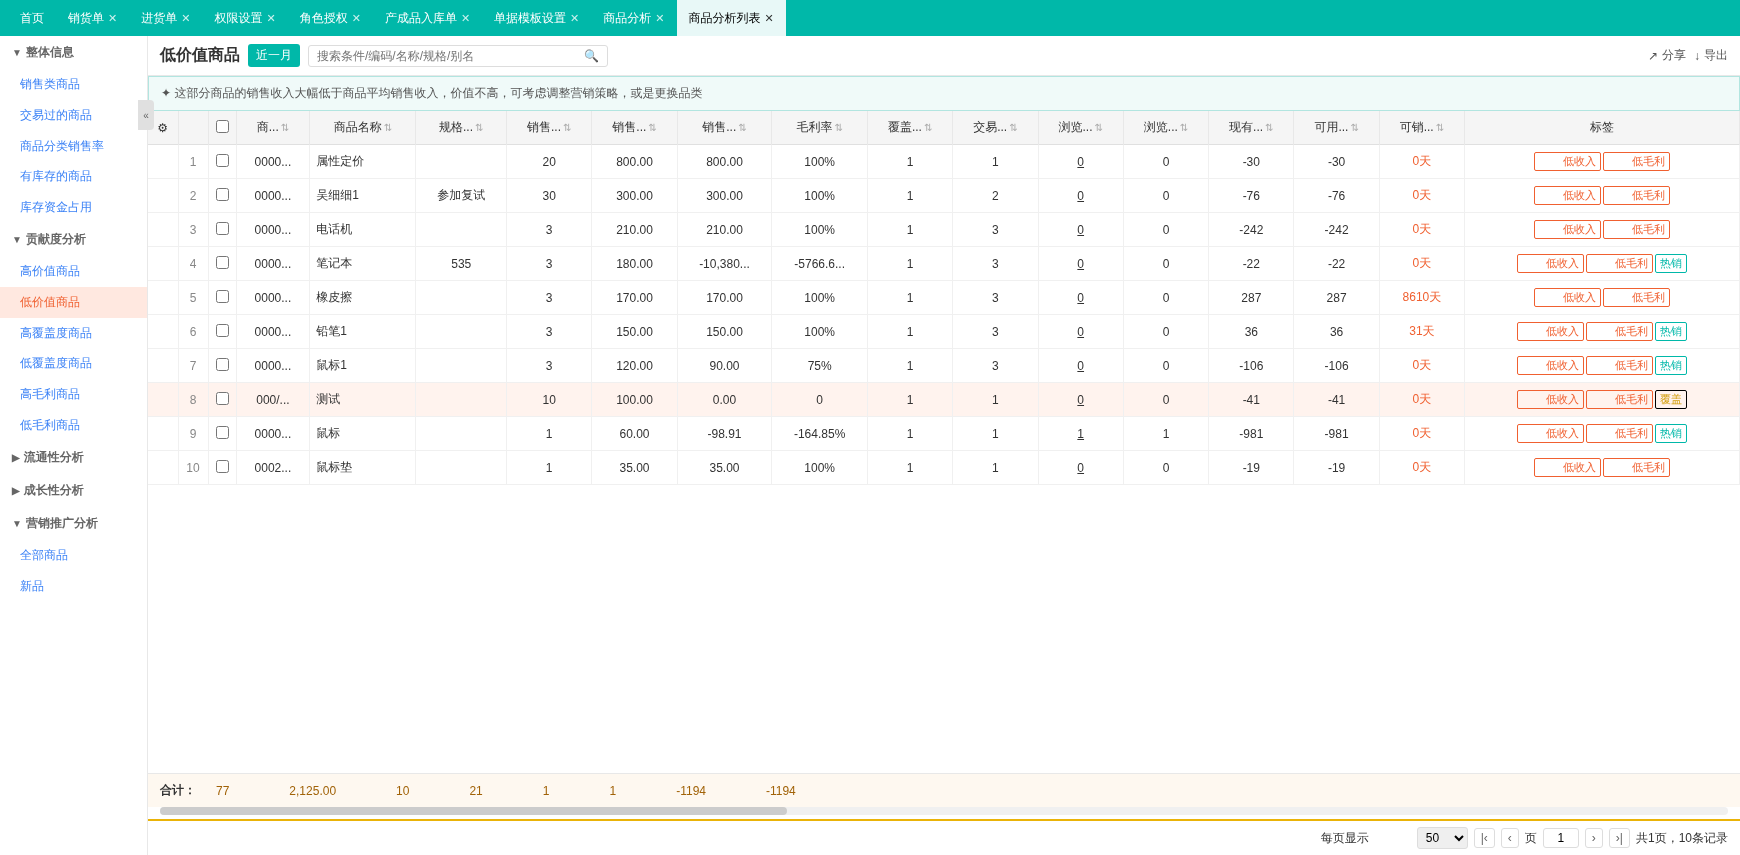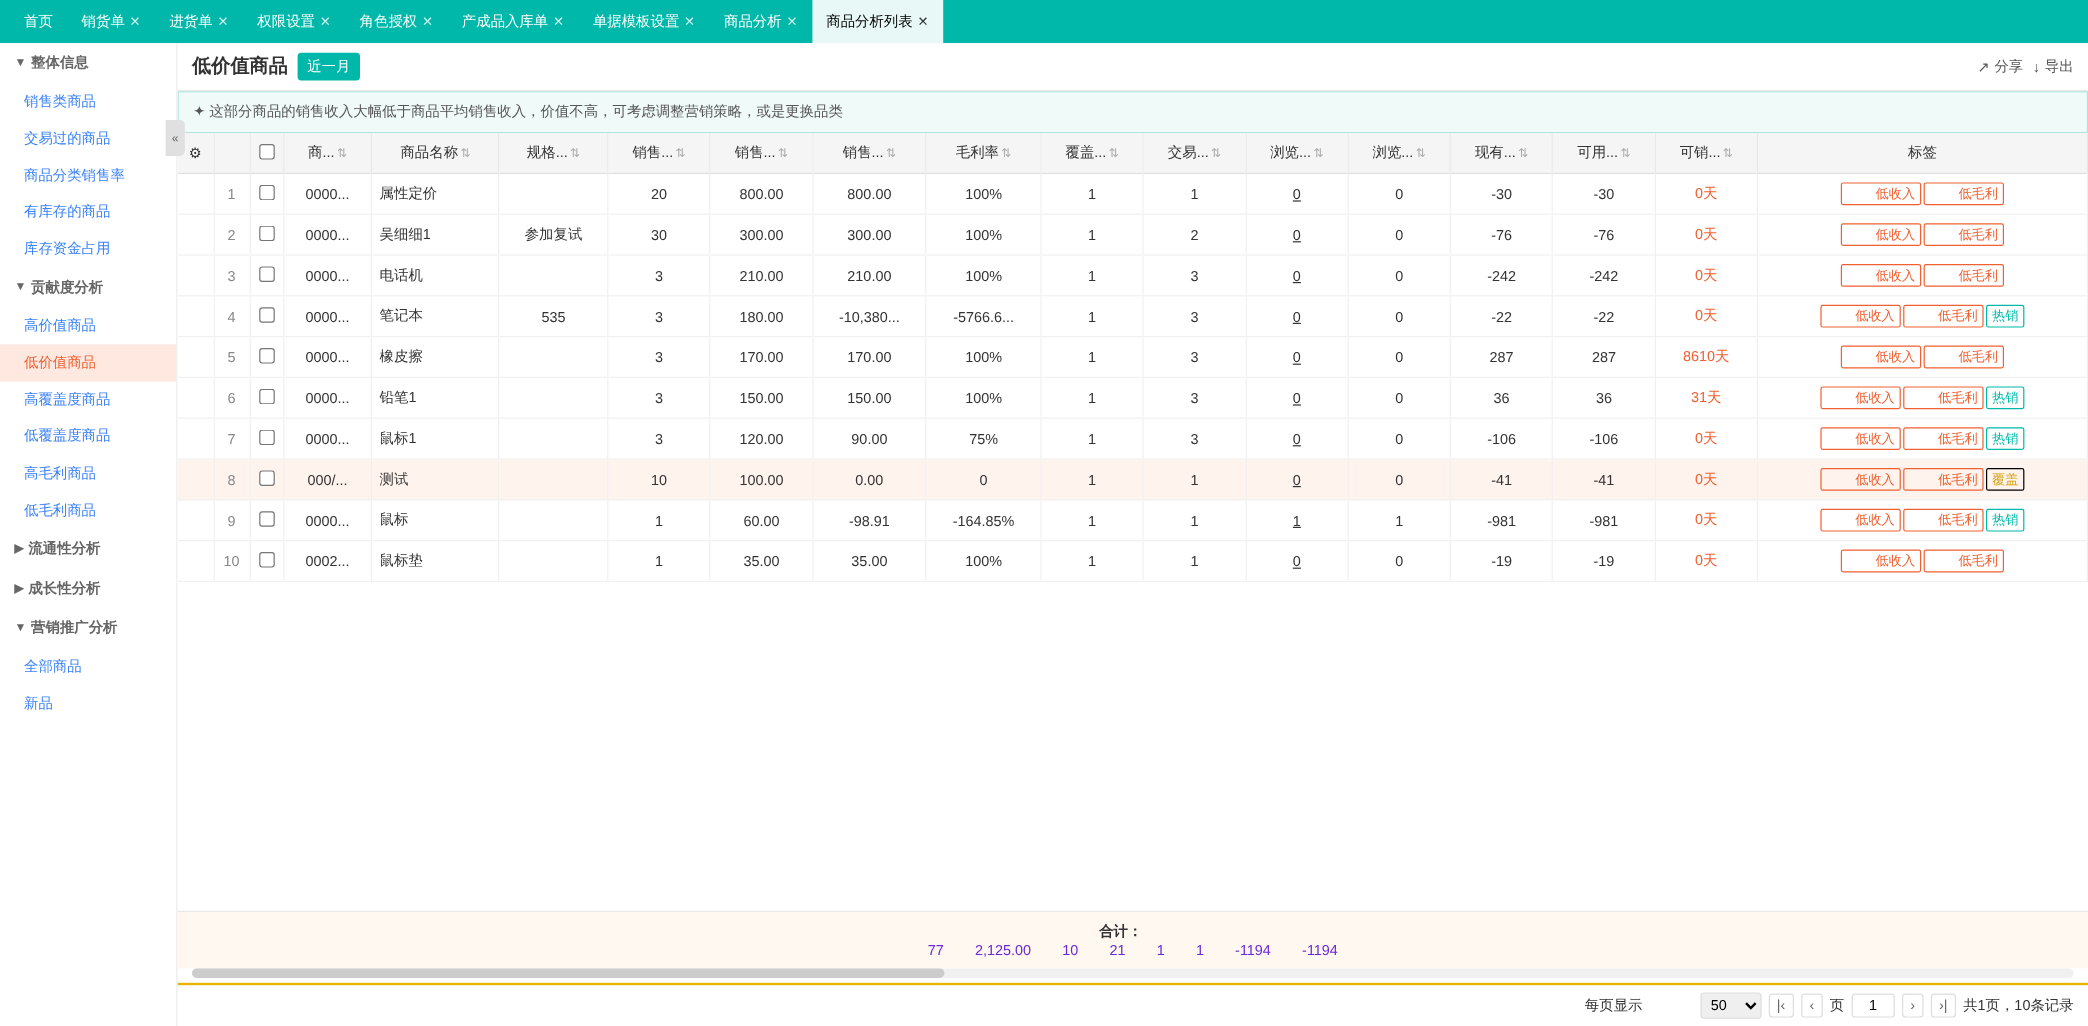--- a/index.html
+++ b/index.html
@@ -191,24 +191,23 @@
     .underline-link { text-decoration: underline; cursor: pointer; color: #333; }
     
     
     .table-footer {
       background: #fef8f0;
       border-top: 1px solid #e8e8e8;
       padding: 8px 12px;
       display: flex;
       align-items: center;
       font-size: 12px;
-      flex-direction: column;
     }
     .footer-label { color: #333; font-weight: bold; margin-right: 20px; }
-    .footer-values { display: flex; gap: 26px; color: #6d28d9; flex: 1; }
+    .footer-values { display: flex; gap: 60px; color: #a16207; flex: 1; }
     
     
     .pagination-bar {
       display: flex;
       align-items: center;
       justify-content: flex-end;
       padding: 6px 12px;
       border-top: 2px solid #eab308;
       gap: 6px;
       font-size: 12px;
@@ -339,20 +338,24 @@
     <div class="sidebar-item">全部商品</div>
     <div class="sidebar-item">新品</div>
   </div>
 
   <div class="content-area">
 
     <div class="content-header">
       <button class="collapse-btn">«</button>
       <span class="page-title-text">低价值商品</span>
       <button class="filter-btn">近一月</button>
+      <div class="search-box">
+        <input type="text" placeholder="搜索条件/编码/名称/规格/别名" style="">
+        <span class="search-icon">🔍</span>
+      </div>
       <div class="header-actions">
         <div class="action-btn">
           <span>↗</span>
           <span>分享</span>
         </div>
         <div class="action-btn">
           <span>↓</span>
           <span>导出</span>
         </div>
       </div>

